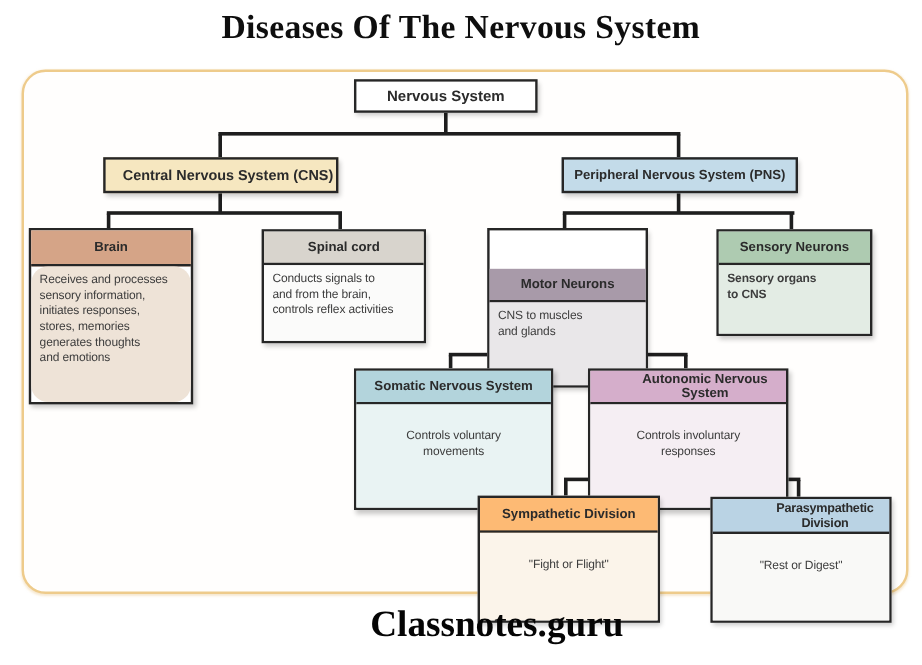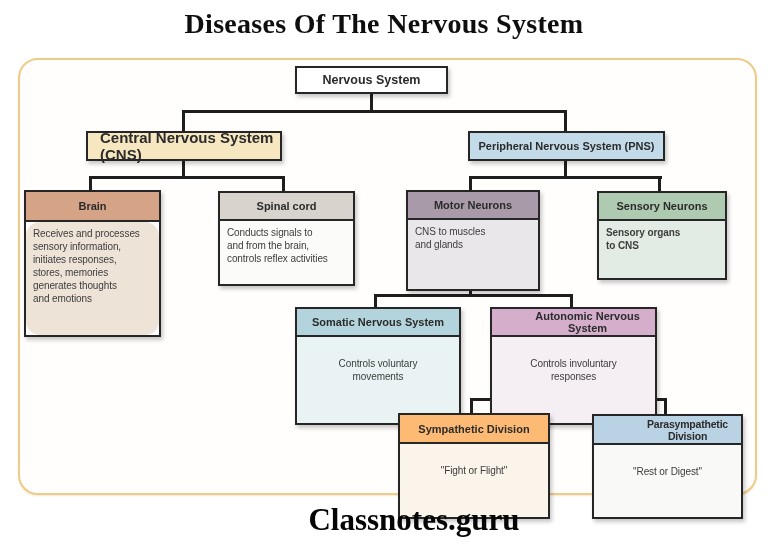--- a/index.html
+++ b/index.html
@@ -36,25 +36,25 @@
     border-bottom:2px solid #262626;display:flex;align-items:center;justify-content:center;
     font-weight:bold;font-size:11px;color:#2b2b2b;text-align:center;
   }
   .bd{
     font-size:10px;line-height:1.3;color:#3d3d3d;white-space:pre-line;
     padding:5px 4px 4px 7px;letter-spacing:-0.1px;
   }
   .bd.center{text-align:center;padding:20px 4px;}
   
   #n-root{left:295px;top:66px;width:153px;height:28px;font-size:12.5px;}
-  #n-cns{left:86px;top:131px;width:196px;height:30px;font-size:15px;background:#f6e7c0;padding-left:12px;}
+  #n-cns{left:86px;top:131px;width:196px;height:30px;font-size:12px;background:#f6e7c0;padding-left:12px;}
   #n-pns{left:468px;top:131px;width:197px;height:30px;font-size:11px;background:#c3dbe9;}
   #n-brain{left:24px;top:190px;width:133px;}   #n-brain .hd{height:28px;}   #n-brain .bd{height:104px;}
   #n-spinal{left:218px;top:191px;width:133px;} #n-spinal .hd{height:26px;}  #n-spinal .bd{height:54px;}
-  #n-motor{left:406px;top:190px;width:130px;}  #n-motor .hd{height:26px;}   #n-motor .bd{height:60px;}
+  #n-motor{left:406px;top:190px;width:130px;}  #n-motor .hd{height:26px;margin-top:32px;}   #n-motor .bd{height:60px;}
   #n-sensory{left:597px;top:191px;width:126px;}#n-sensory .hd{height:26px;} #n-sensory .bd{height:48px;}
   #n-somatic{left:295px;top:307px;width:162px;}#n-somatic .hd{height:26px;} #n-somatic .bd{height:46px;}
   #n-autonomic{left:490px;top:307px;width:163px;}#n-autonomic .hd{height:26px;}#n-autonomic .bd{height:46px;}
   #n-symp{left:398px;top:413px;width:148px;}   #n-symp .hd{height:27px;}    #n-symp .bd{height:33px;}
   #n-para{left:592px;top:414px;width:147px;}   #n-para .hd{height:27px;font-size:10.5px;letter-spacing:-0.2px;padding-left:40px;} #n-para .bd{height:32px;}
   
   .conn{position:absolute;background:#1e1e1e;}
 </style>
 </head>
 <body>

